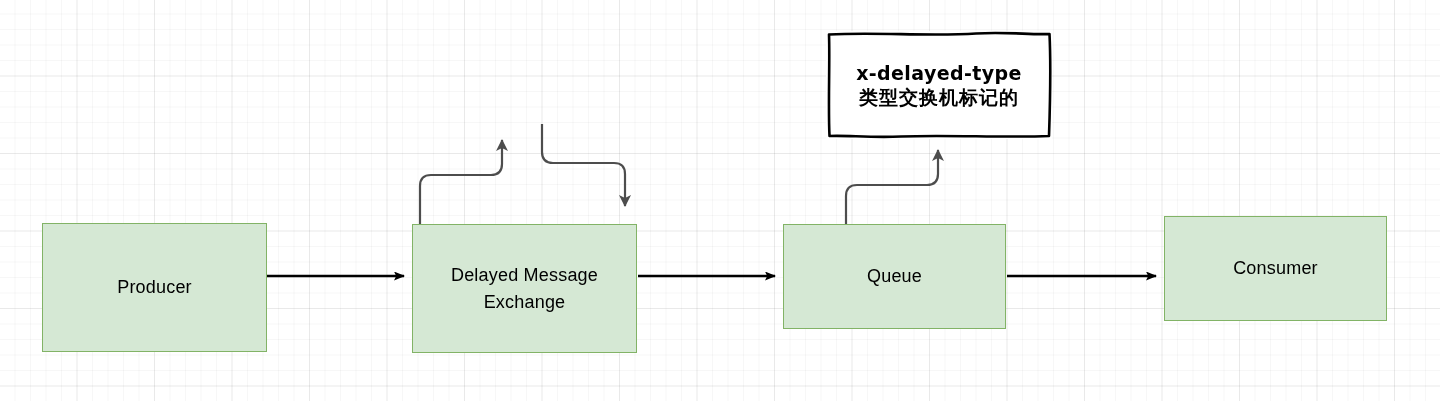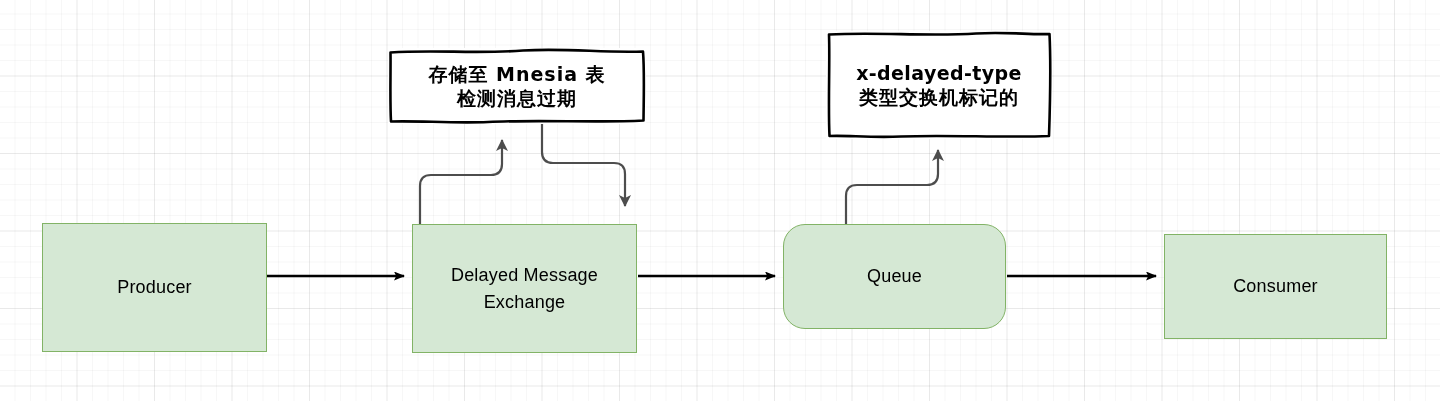--- a/index.html
+++ b/index.html
@@ -44,22 +44,22 @@
     z-index: 3;
   }
   .node-label {
     display: block;
     white-space: pre-line;
     padding: 0 8px;
   }
 
   #node-producer   { left: 42px;   top: 223px; width: 225px; height: 129px; }
   #node-exchange   { left: 412px;  top: 224px; width: 225px; height: 129px; }
-  #node-queue      { left: 783px;  top: 224px; width: 223px; height: 105px; border-radius: 22px; }
-  #node-consumer   { left: 1164px; top: 234px; width: 223px; height: 105px; }
+  #node-queue      { left: 783px;  top: 224px; width: 223px; height: 105px; }
+  #node-consumer   { left: 1164px; top: 216px; width: 223px; height: 105px; }
 
   
   .note {
     position: absolute;
     box-sizing: border-box;
     background: #ffffff;
     color: #000000;
     text-align: center;
     z-index: 4;
     display: flex;
@@ -161,32 +161,20 @@
   </div>
 
   <div class="node" id="node-queue">
     <span class="node-label">Queue</span>
   </div>
 
   <div class="node" id="node-consumer">
     <span class="node-label">Consumer</span>
   </div>
 
-  <div class="note" id="note-mnesia">
-    <svg class="note-frame" viewBox="0 0 258 76" preserveAspectRatio="none" xmlns="http://www.w3.org/2000/svg">
-      <path d="M2.5,4.5 C45,1.5 90,6 135,2.5 C180,0 215,5 255,3.5
-               C256.5,22 255.8,45 255.5,72.5
-               C210,75 150,71.5 100,74 C65,75.5 30,72.5 3,73.5
-               C1.8,52 2.8,26 2.5,4.5 Z" fill="#ffffff" stroke="#000000" stroke-width="2.6" stroke-linejoin="round"></path>
-    </svg>
-    <div class="note-text">
-      <span class="note-line cjk">存储至 Mnesia 表</span>
-      <span class="note-line cjk">检测消息过期</span>
-    </div>
-  </div>
 
   <div class="note" id="note-xdelay">
     <svg class="note-frame" viewBox="0 0 226 108" preserveAspectRatio="none" xmlns="http://www.w3.org/2000/svg">
       <path d="M3,3.5 C50,1 105,5.5 150,2.5 C180,0.5 205,4 223.5,3
                C224.8,30 224.2,70 223,105
                C180,107 120,103.5 75,105.5 C45,107 20,104 3.5,105
                C2,75 4,30 3,3.5 Z" fill="#ffffff" stroke="#000000" stroke-width="2.6" stroke-linejoin="round"></path>
     </svg>
     <div class="note-text">
       <span class="note-line">x-delayed-type</span>

